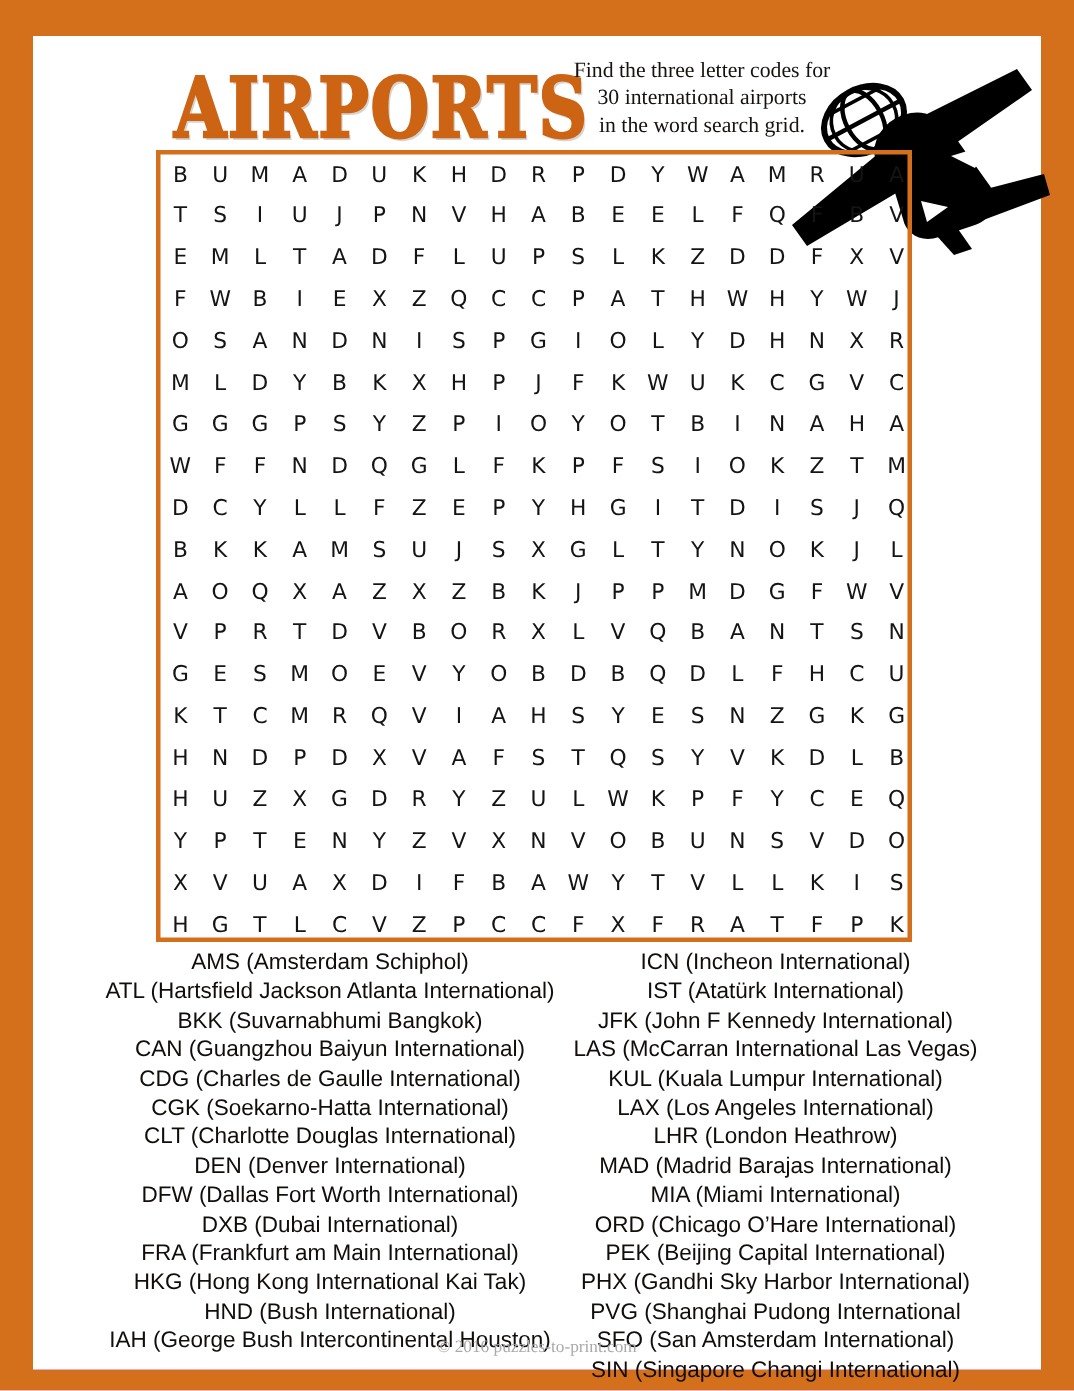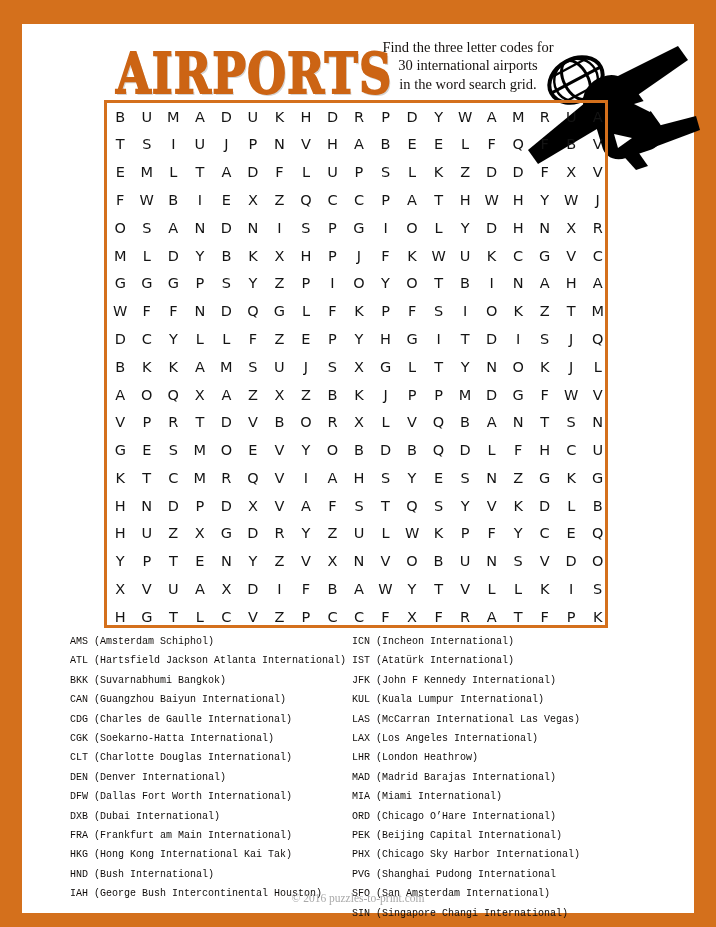--- a/index.html
+++ b/index.html
@@ -117,25 +117,26 @@
     width: 672px;
     height: 250px;
   }
   .wl-col {
     position: absolute;
     top: 0;
   }
   #wl-left  { left: 48px;  width: 300px; }
   #wl-right { left: 330px; width: 330px; }
   .wl-item {
-    font-family: Liberation Mono, monospace;
-    font-size: 10px;
+    font-family: Liberation Sans, sans-serif;
+    font-size: 15px;
     line-height: 19.4px;
     color: #100d0b;
     white-space: nowrap;
+    text-align: center;
   }
 
   
   #footer {
     position: absolute;
     left: 0;
     top: 868px;
     width: 672px;
     text-align: center;
     font-family: "Liberation Serif", serif;
@@ -567,29 +568,29 @@
           <div class="wl-item">DXB (Dubai International)</div>
           <div class="wl-item">FRA (Frankfurt am Main International)</div>
           <div class="wl-item">HKG (Hong Kong International Kai Tak)</div>
           <div class="wl-item">HND (Bush International)</div>
           <div class="wl-item">IAH (George Bush Intercontinental Houston)</div>
         </div>
       <div class="wl-col" id="wl-right">
           <div class="wl-item">ICN (Incheon International)</div>
           <div class="wl-item">IST (Atatürk International)</div>
           <div class="wl-item">JFK (John F Kennedy International)</div>
+          <div class="wl-item">LAS (McCarran International Las Vegas)</div>
           <div class="wl-item">KUL (Kuala Lumpur International)</div>
-          <div class="wl-item">LAS (McCarran International Las Vegas)</div>
           <div class="wl-item">LAX (Los Angeles International)</div>
           <div class="wl-item">LHR (London Heathrow)</div>
           <div class="wl-item">MAD (Madrid Barajas International)</div>
           <div class="wl-item">MIA (Miami International)</div>
           <div class="wl-item">ORD (Chicago O’Hare International)</div>
           <div class="wl-item">PEK (Beijing Capital International)</div>
-          <div class="wl-item">PHX (Chicago Sky Harbor International)</div>
+          <div class="wl-item">PHX (Gandhi Sky Harbor International)</div>
           <div class="wl-item">PVG (Shanghai Pudong International</div>
           <div class="wl-item">SFO (San Amsterdam International)</div>
           <div class="wl-item">SIN (Singapore Changi International)</div>
         </div>
     </div>
 
     <div id="footer">© 2016 puzzles-to-print.com</div>
 
   </div>
 </div>

